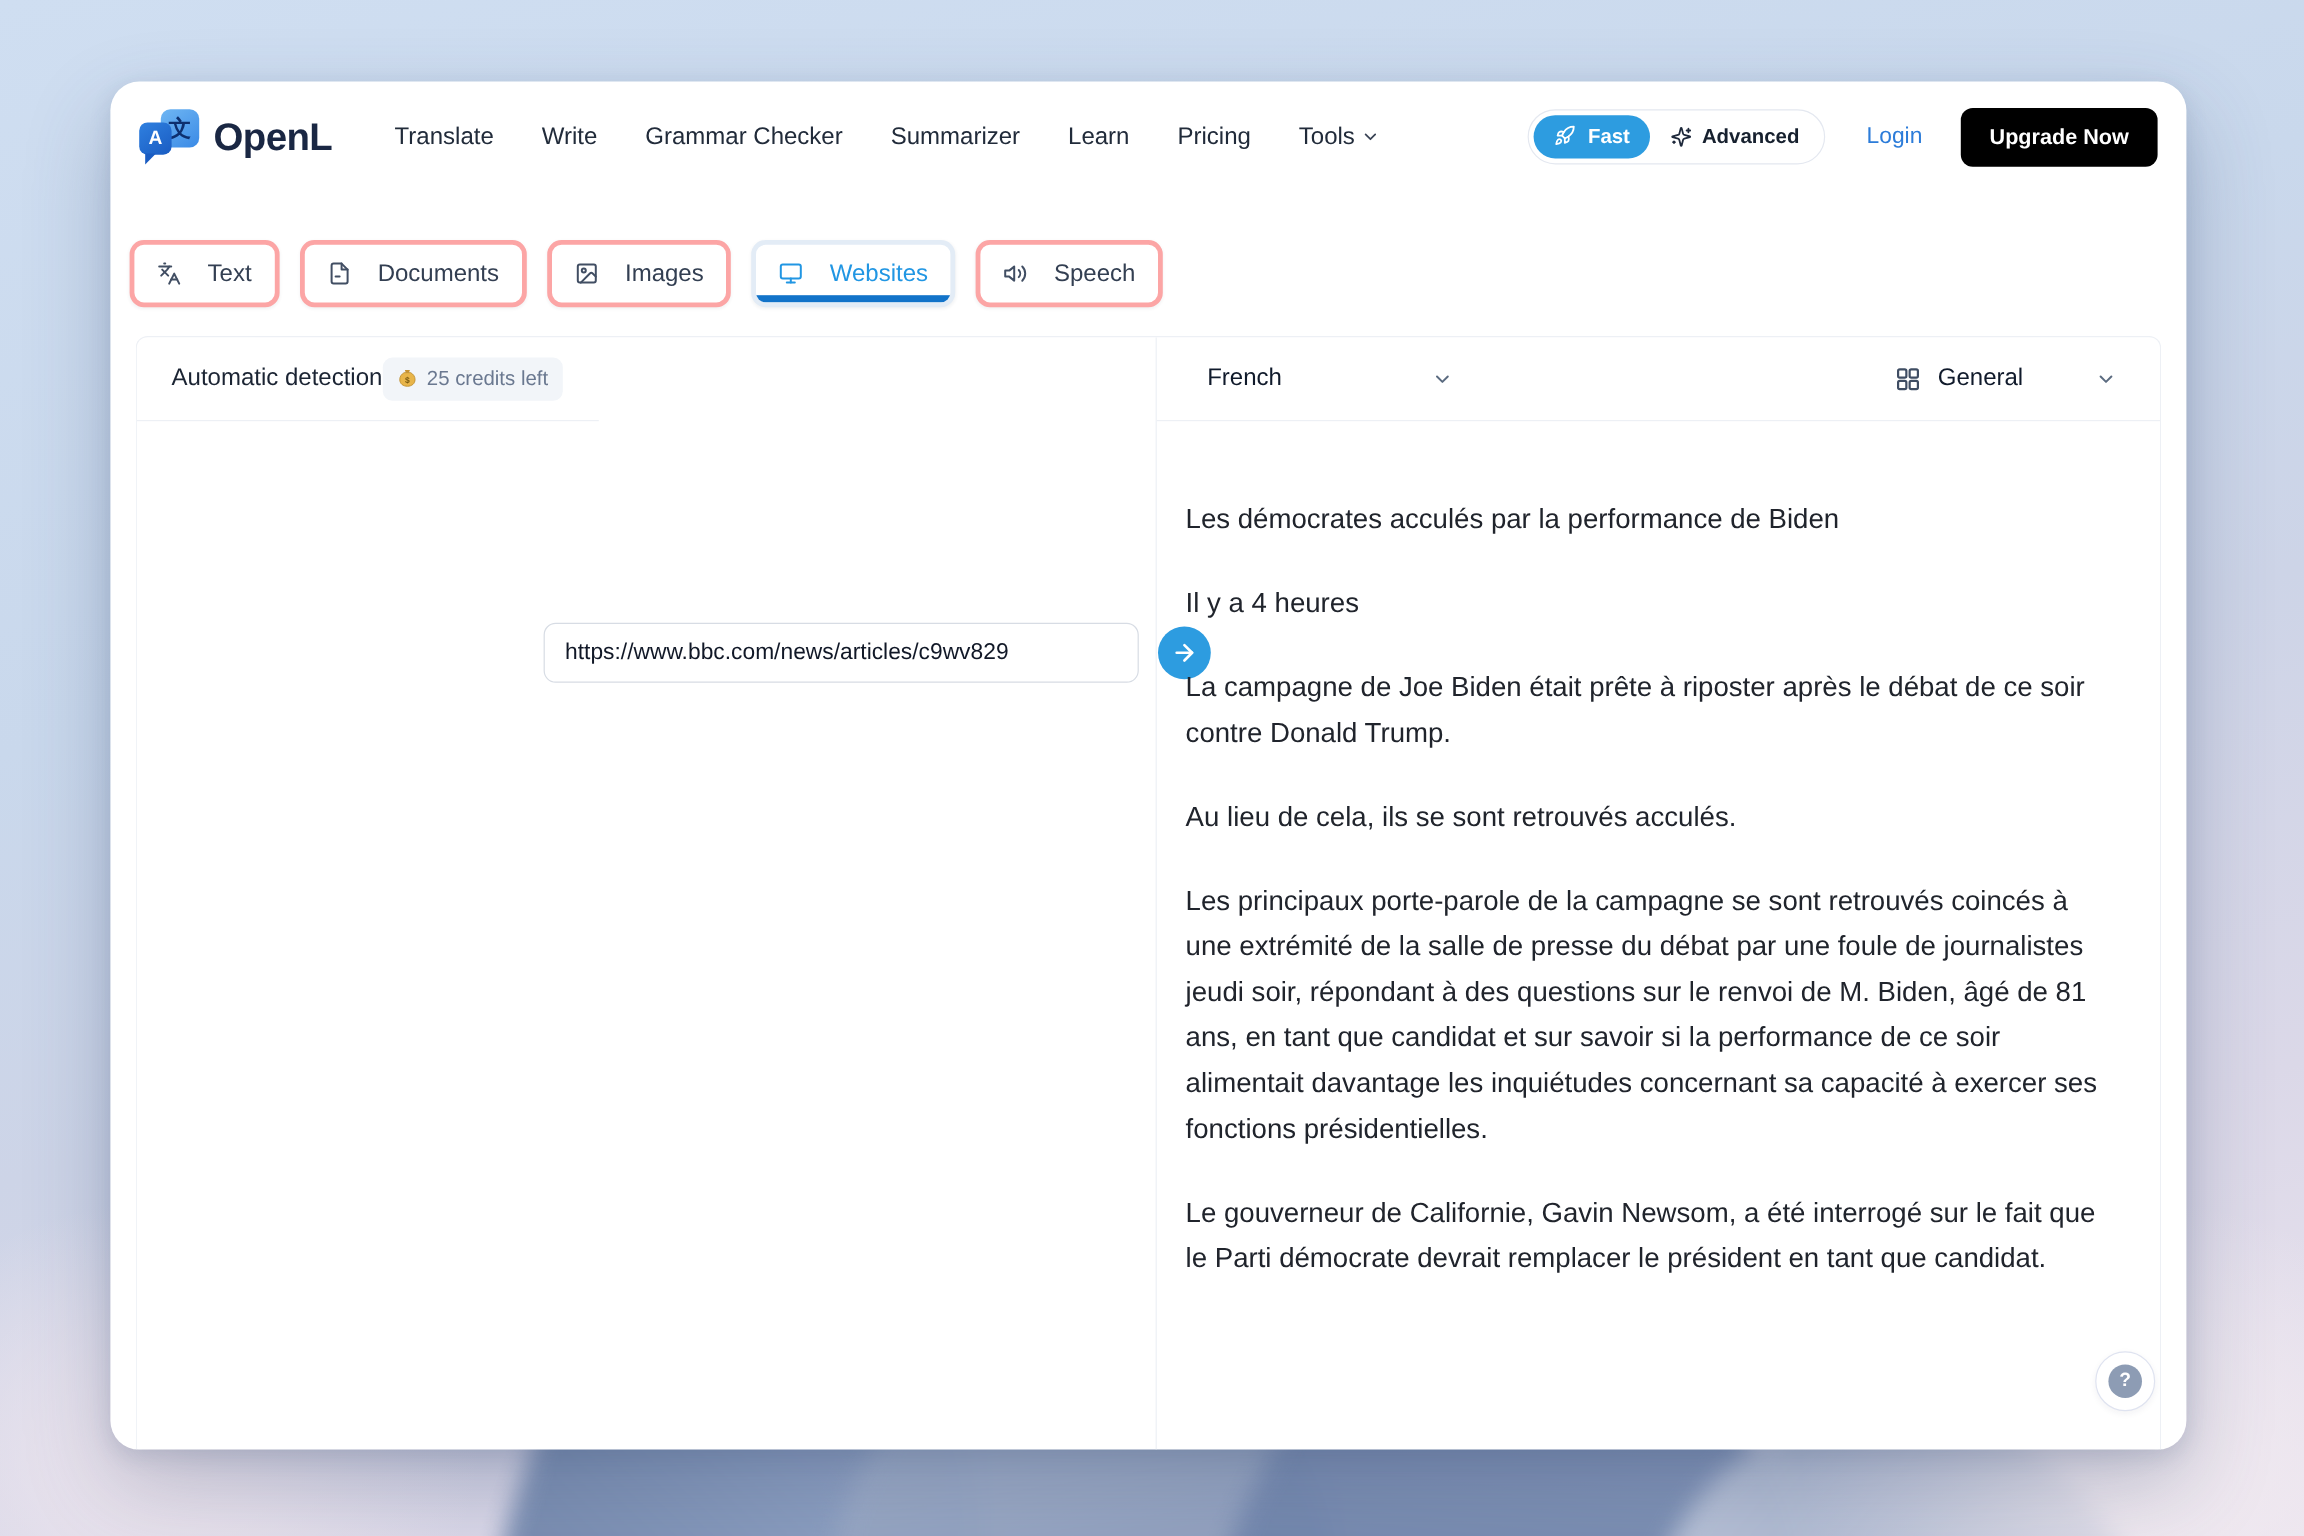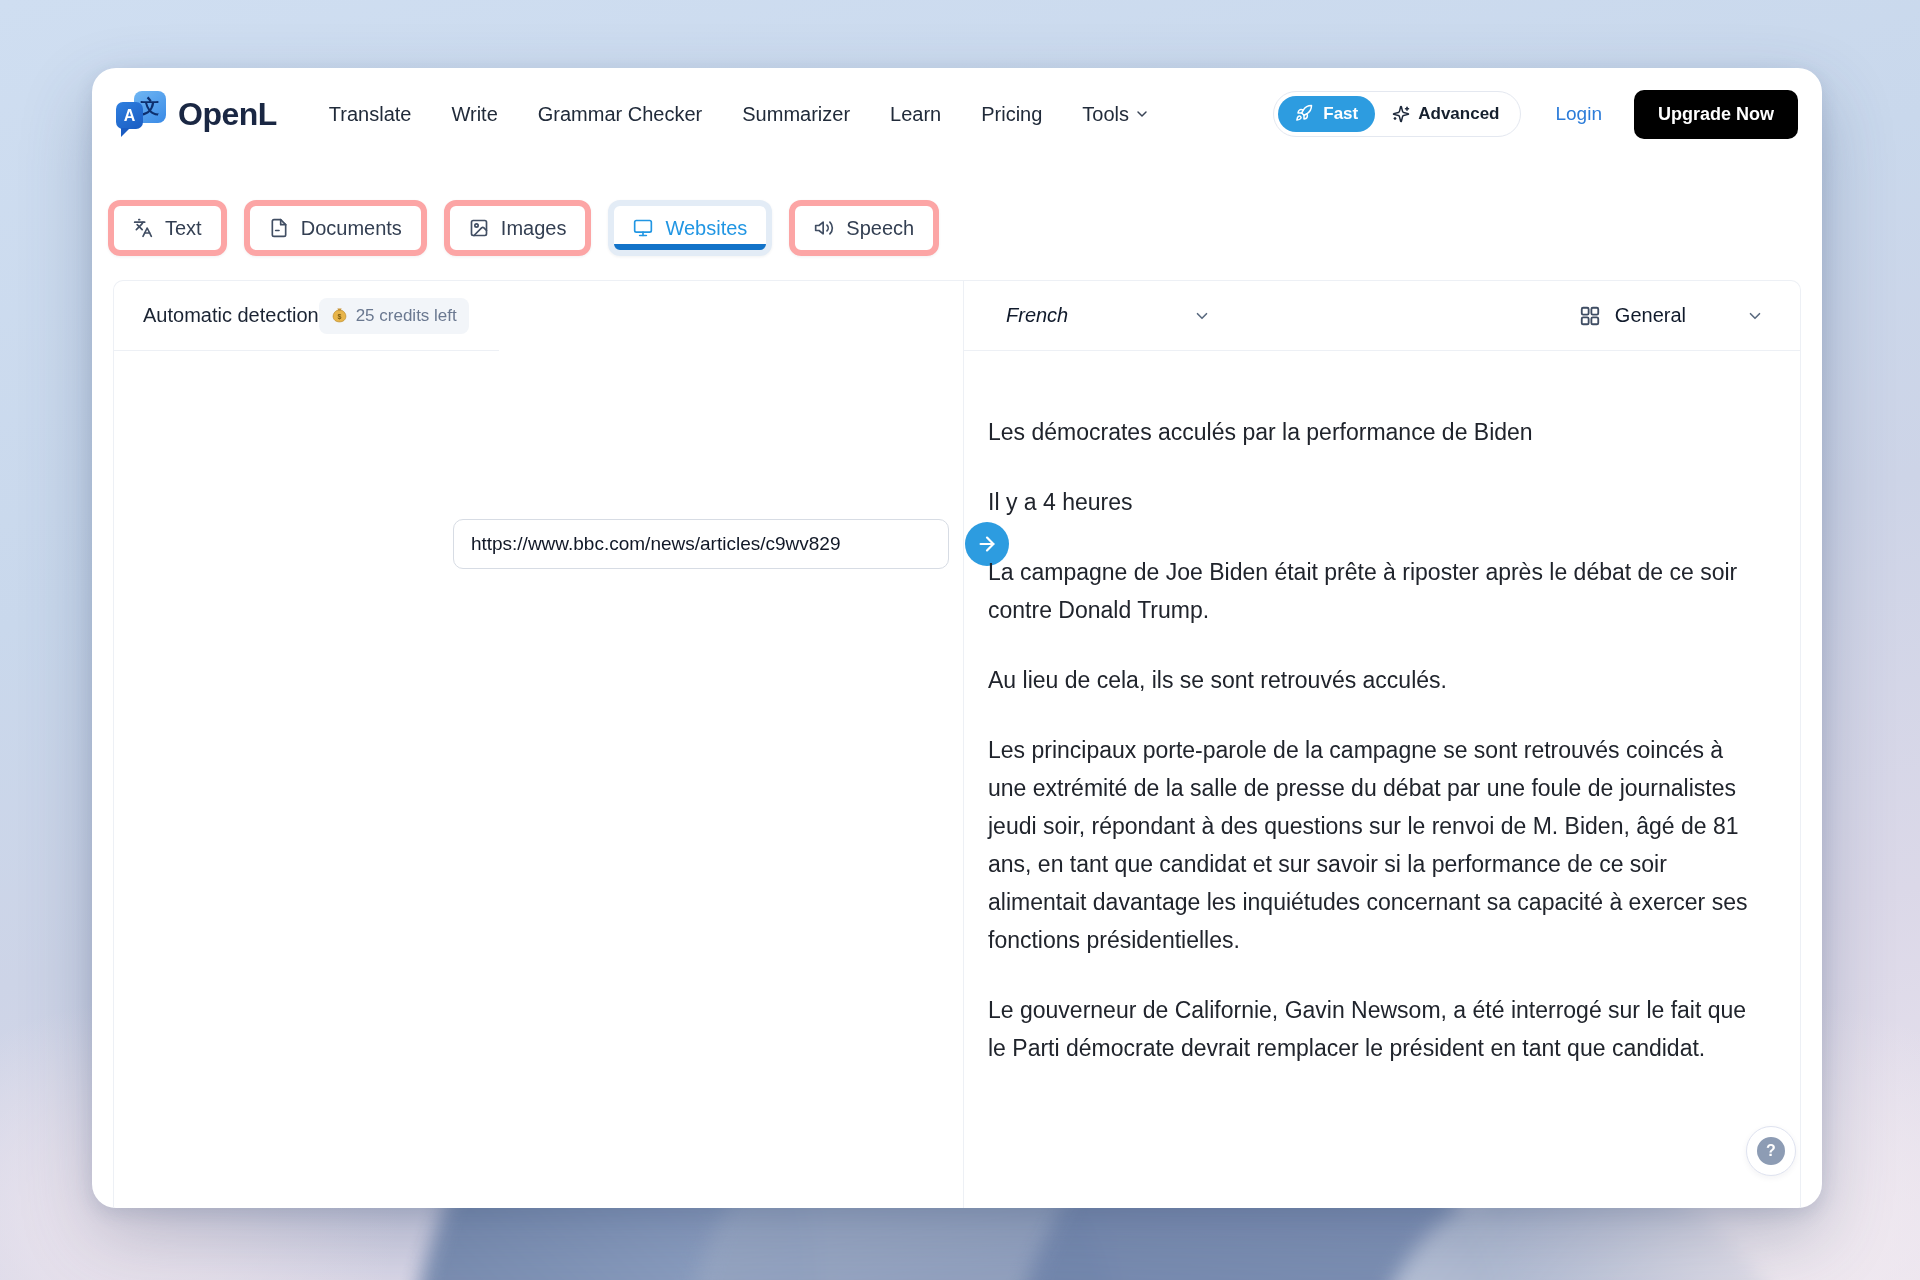--- a/index.html
+++ b/index.html
@@ -43,39 +43,39 @@
   .nav-item { font-size:20px; font-weight:500; color:#212b3a; cursor:pointer; display:flex; align-items:center; gap:5px; }
   .topbar-right { margin-left:auto; display:flex; align-items:center; }
   .mode-toggle { display:flex; align-items:center; background:#fff; border:1px solid #e4e8f0; border-radius:26px; padding:4px; }
   .mode-fast { display:flex; align-items:flex-start; gap:10px; background:#2d9ce0; color:#fff; font-size:17px; font-weight:700; border-radius:20px; padding:8px 17px; cursor:pointer; }
   .mode-advanced { display:flex; align-items:center; gap:8px; color:#16202e; font-size:17px; font-weight:600; padding:8px 17px; cursor:pointer; }
   .login { font-size:19px; font-weight:500; color:#2c7cd9; margin:0 32px 0 34px; cursor:pointer; }
   .upgrade-btn { background:#000000; color:#fff; border:none; font-family:inherit; font-size:18px; font-weight:600; padding:14px 24px; border-radius:10px; cursor:pointer; }
 
   
   .tabs { position:absolute; left:16px; top:132px; display:flex; gap:17px; }
-  .tab { display:flex; align-items:center; gap:12px; height:56px; padding:0 19px; background:#fff;
-    border:6px solid #fca5a5; border-radius:12px; font-size:20px; color:#333f52; cursor:pointer;
+  .tab { display:flex; align-items:center; gap:22px; height:56px; padding:0 19px; background:#fff;
+    border:4px solid #fca5a5; border-radius:12px; font-size:20px; color:#333f52; cursor:pointer;
     box-shadow:0 1px 3px rgba(20,30,55,.06); position:relative; overflow:hidden; }
   .tab svg { stroke:#414e63; }
   .tab.active { color:#2196e3; border-color:#e3ecf6; }
   .tab.active svg { stroke:#2196e3; }
   .tab.active::after { content:""; position:absolute; left:0; right:0; bottom:0; height:6px; background:#1273c9; }
 
   
   .panel { position:absolute; left:21px; right:21px; top:212px; bottom:0;
     border:1px solid #edf0f5; border-bottom:none; border-radius:10px 10px 0 0; display:flex; overflow:hidden; }
   .col-left { width:850px; border-right:1px solid #edf0f5; display:flex; }
   .col-right { flex:1; display:flex; flex-direction:column; position:relative; }
   .panel-head { height:70px; border-bottom:1px solid #edf0f5; display:flex; align-items:center; flex:0 0 auto; }
   .col-left .panel-head { padding:0 30px 0 29px; }
   .col-right .panel-head { padding:0 36px 0 42px; }
   .lang-label { font-size:20px; font-weight:500; color:#1b2433; }
   .credits-badge { margin-left:auto; display:flex; align-items:center; gap:8px; background:#f2f5f9; border-radius:8px; padding:8px 12px; font-size:17px; color:#6a7890; cursor:pointer; }
-  .lang-select { display:flex; align-items:center; width:205px; justify-content:space-between; cursor:pointer;font-style:italic; }
+  .lang-select { display:flex; align-items:center; width:205px; justify-content:space-between; cursor:pointer; }
   .style-select { margin-left:auto; display:flex; align-items:center; gap:14px; cursor:pointer; }
   .style-select .chev { margin-left:46px; }
   .sel-text { font-size:20px; font-weight:500; color:#101a2b; }
 
   .left-body { flex:1; position:relative; }
   .url-row { position:absolute; top:238px; left:50%; transform:translateX(-50%); display:flex; align-items:center; gap:16px; }
   .url-input { width:496px; height:50px; border:1.5px solid #d7dce4; border-radius:10px; padding:0 17px;
     font-family:inherit; font-size:19px; color:#111827; outline:none; background:#fff; }
   .go-btn { width:44px; height:44px; border-radius:50%; background:#2d9ce0; border:none; display:flex; align-items:center; justify-content:center; cursor:pointer; flex:0 0 auto; }
 

